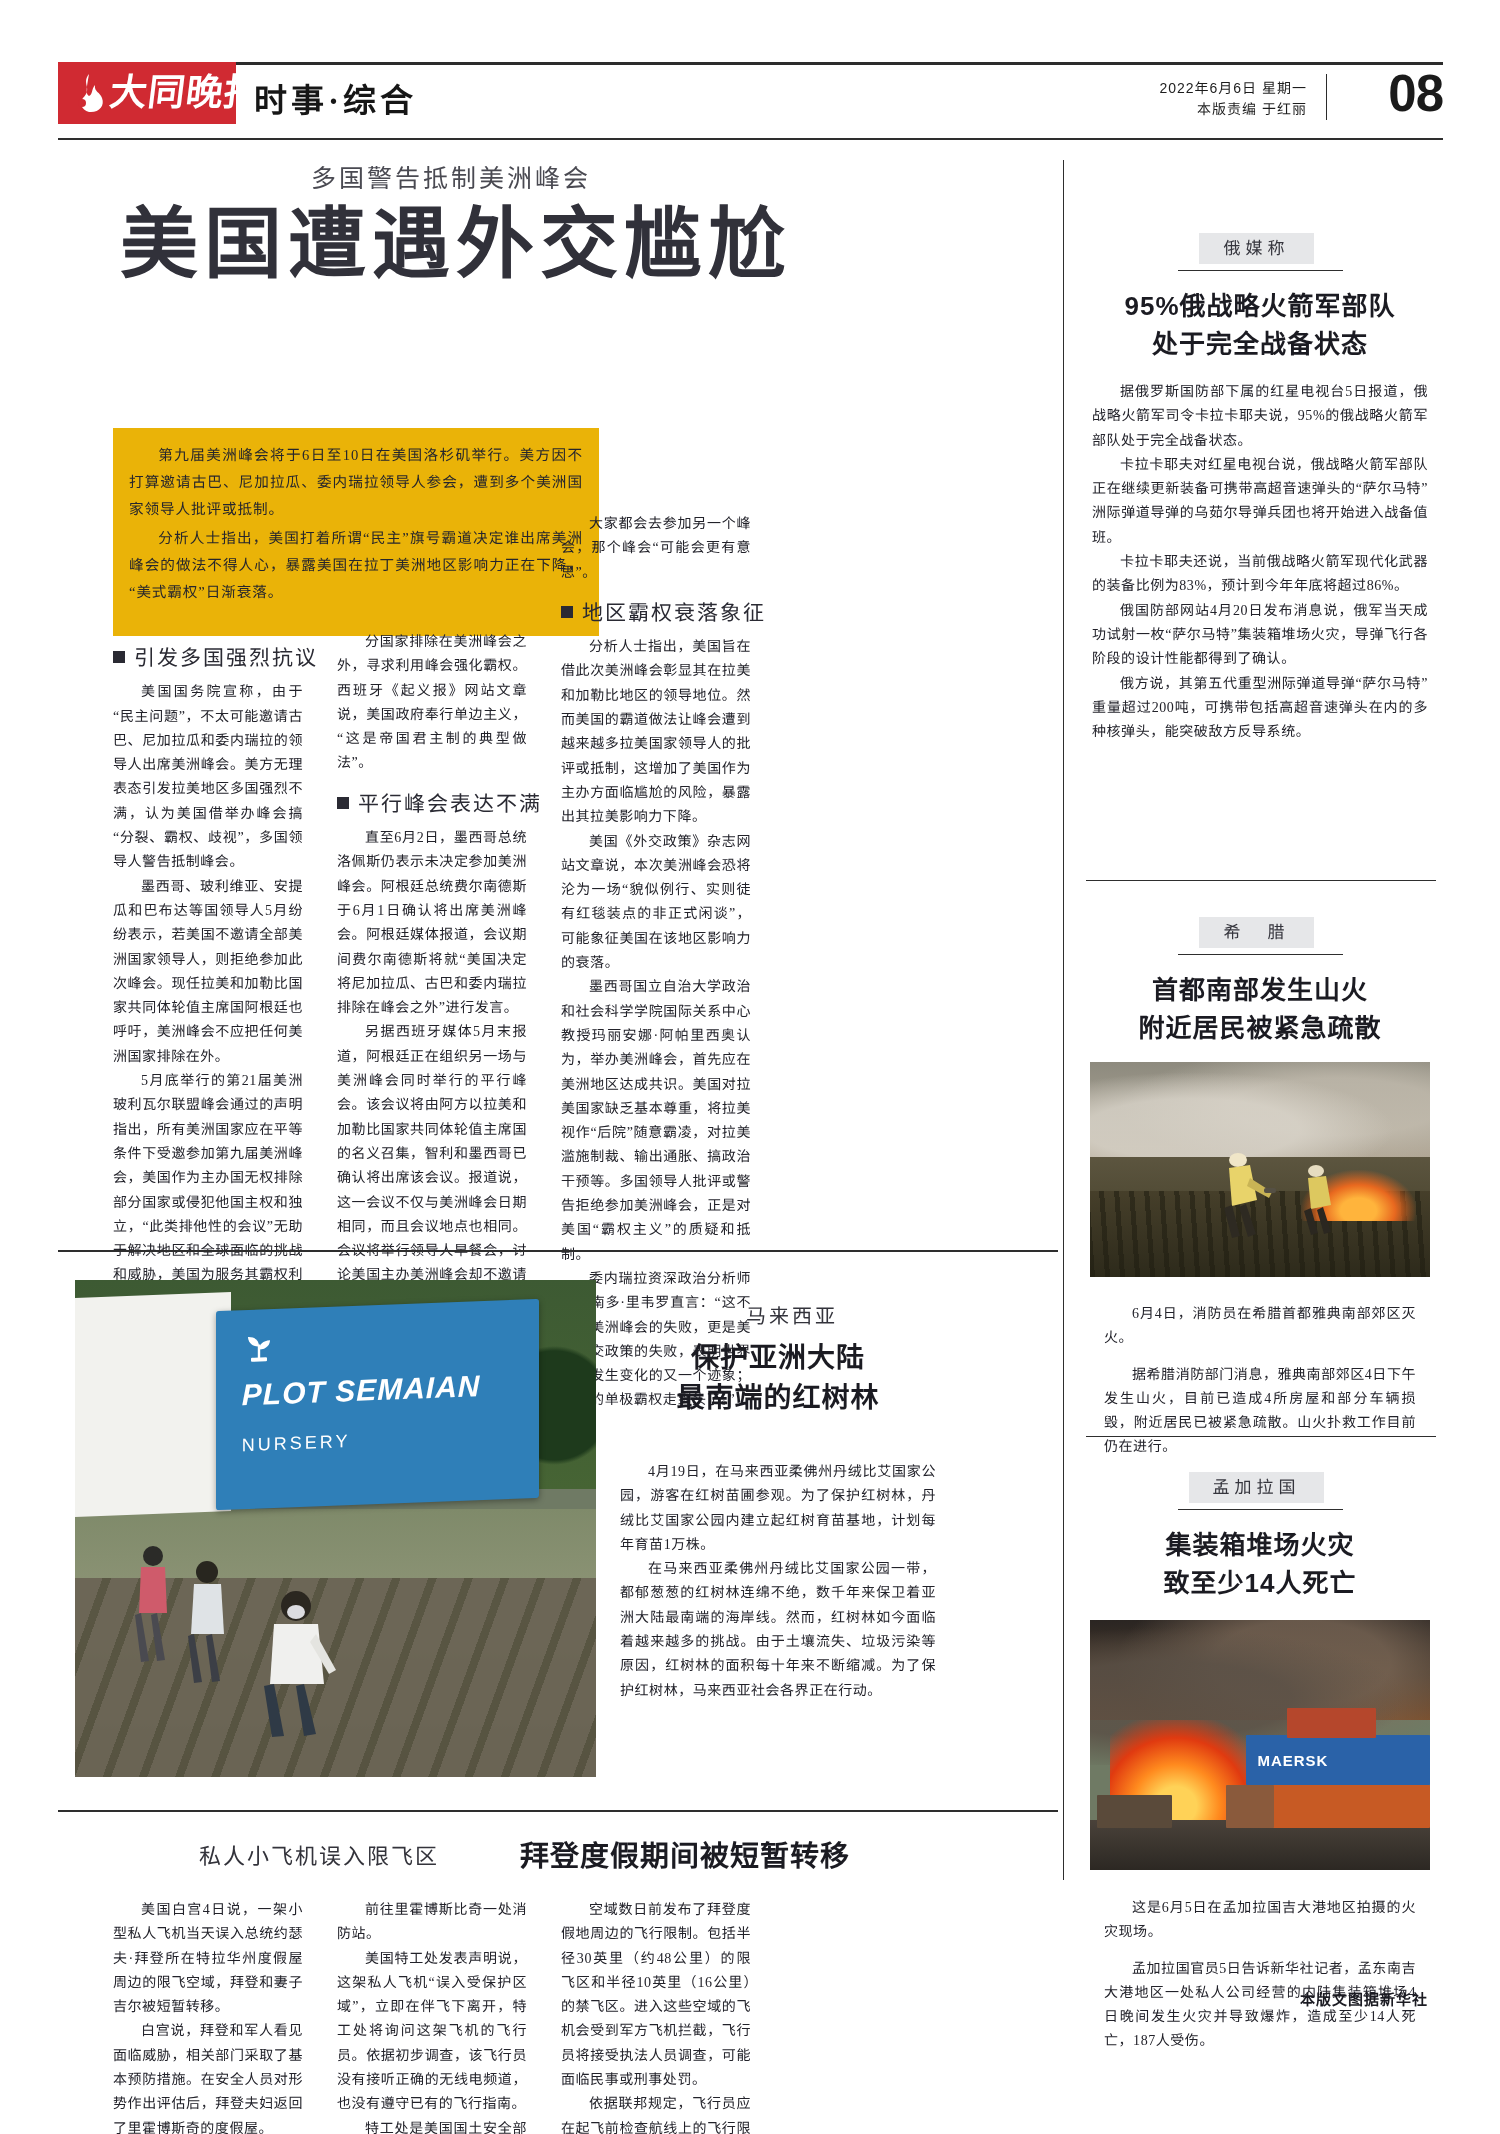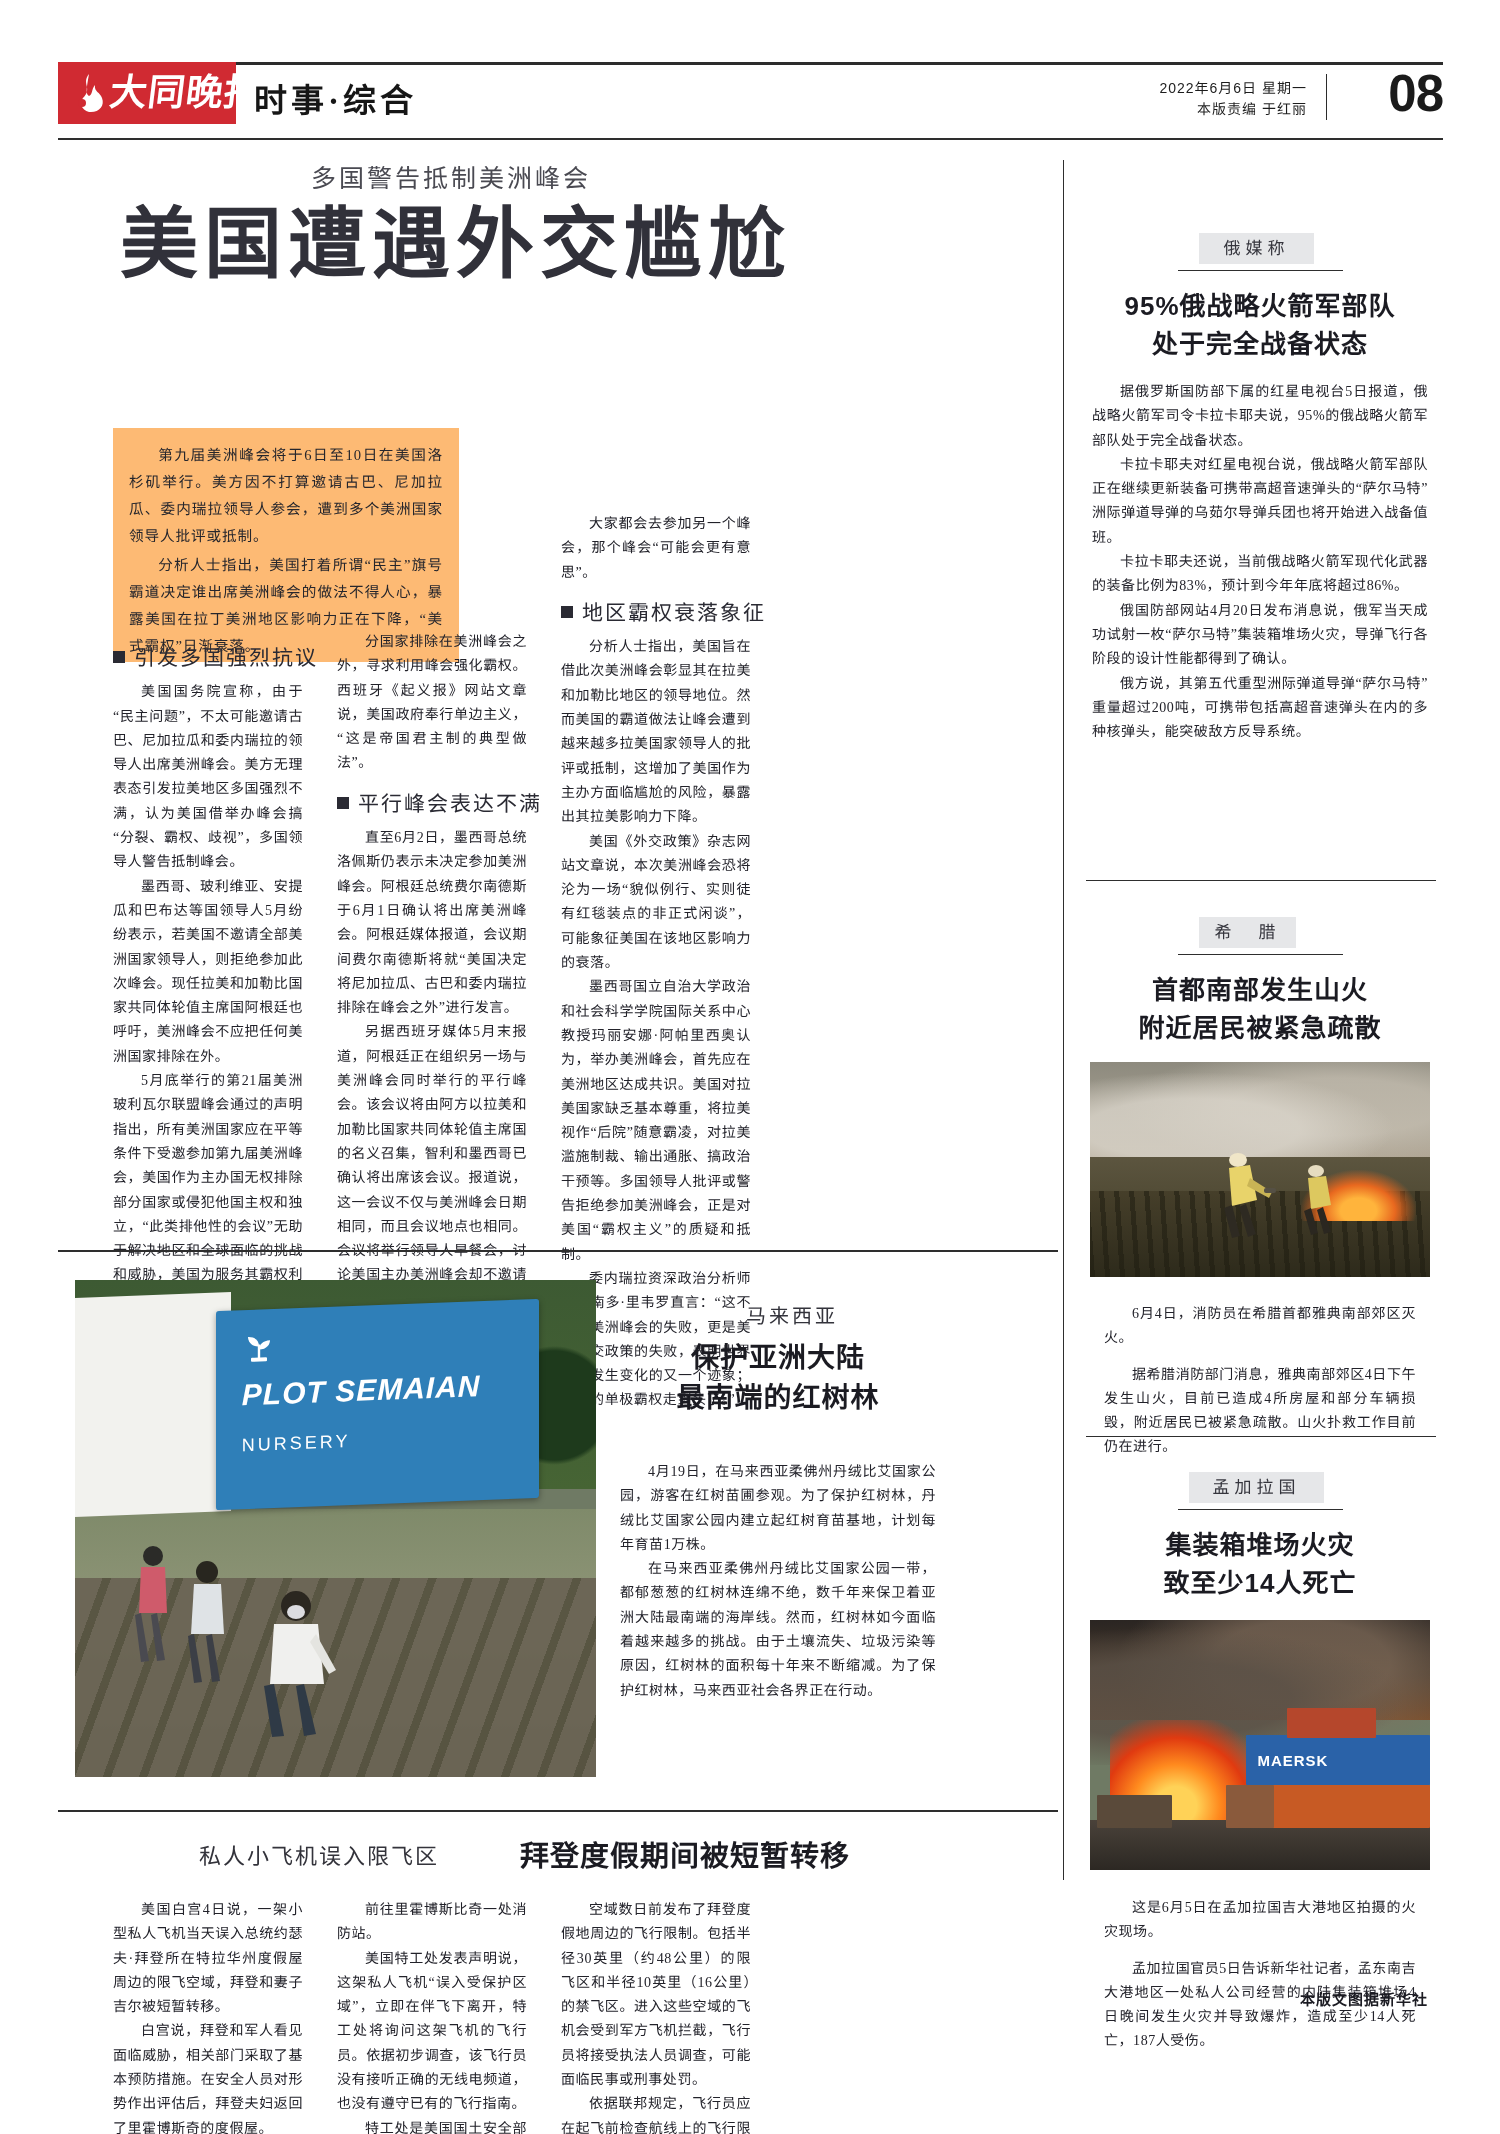--- a/index.html
+++ b/index.html
@@ -154,23 +154,23 @@
     letter-spacing: 6px;
     color: #31313a;
     line-height: 92px;
     white-space: nowrap;
   }
 
   .lead-box {
     position: absolute;
     left: 113px;
     top: 428px;
-    width: 346px;
-    background: #fdba74;
-    padding: 14px 16px 0 16px;
+    width: 486px;
+    background: #eab308;
+    padding: 14px 16px 28px 16px;
     box-sizing: border-box;
   }
   .lead-p {
     font-family: "Liberation Serif", "DejaVu Serif", serif;
     font-size: 14.6px;
     line-height: 27px;
     letter-spacing: 0.9px;
     color: #26262c;
     text-align: justify;
     text-indent: 2em;
@@ -457,21 +457,21 @@
   <div class="rail-body" style="left:1092px; top:380px; width:336px;">
     <p>据俄罗斯国防部下属的红星电视台5日报道，俄战略火箭军司令卡拉卡耶夫说，95%的俄战略火箭军部队处于完全战备状态。</p>
     <p>卡拉卡耶夫对红星电视台说，俄战略火箭军部队正在继续更新装备可携带高超音速弹头的“萨尔马特”洲际弹道导弹的乌茹尔导弹兵团也将开始进入战备值班。</p>
     <p>卡拉卡耶夫还说，当前俄战略火箭军现代化武器的装备比例为83%，预计到今年年底将超过86%。</p>
     <p>俄国防部网站4月20日发布消息说，俄军当天成功试射一枚“萨尔马特”集装箱堆场火灾，导弹飞行各阶段的设计性能都得到了确认。</p>
     <p>俄方说，其第五代重型洲际弹道导弹“萨尔马特”重量超过200吨，可携带包括高超音速弹头在内的多种核弹头，能突破敌方反导系统。</p>
   </div>
 
   <div class="hrule" style="left:1086px; top:880px; width:350px;"></div>
 
-  <div class="rail-label" style="left:1199px; top:917px; width:97px;">希　腊</div>
+  <div class="rail-label" style="left:1199px; top:917px; width:115px;">希　腊</div>
   <div class="hrule" style="left:1178px; top:954px; width:165px;"></div>
 
   <div class="rail-headline" style="left:1090px; top:972px; width:340px;">首都南部发生山火</div>
   <div class="rail-headline" style="left:1090px; top:1010px; width:340px;">附近居民被紧急疏散</div>
 
   <div class="photo" style="left:1090px; top:1062px; width:340px; height:215px;">
     <div class="gr-sky"></div>
     <div class="gr-smoke"></div>
     <div class="gr-ground"></div>
     <div class="gr-brush"></div>

